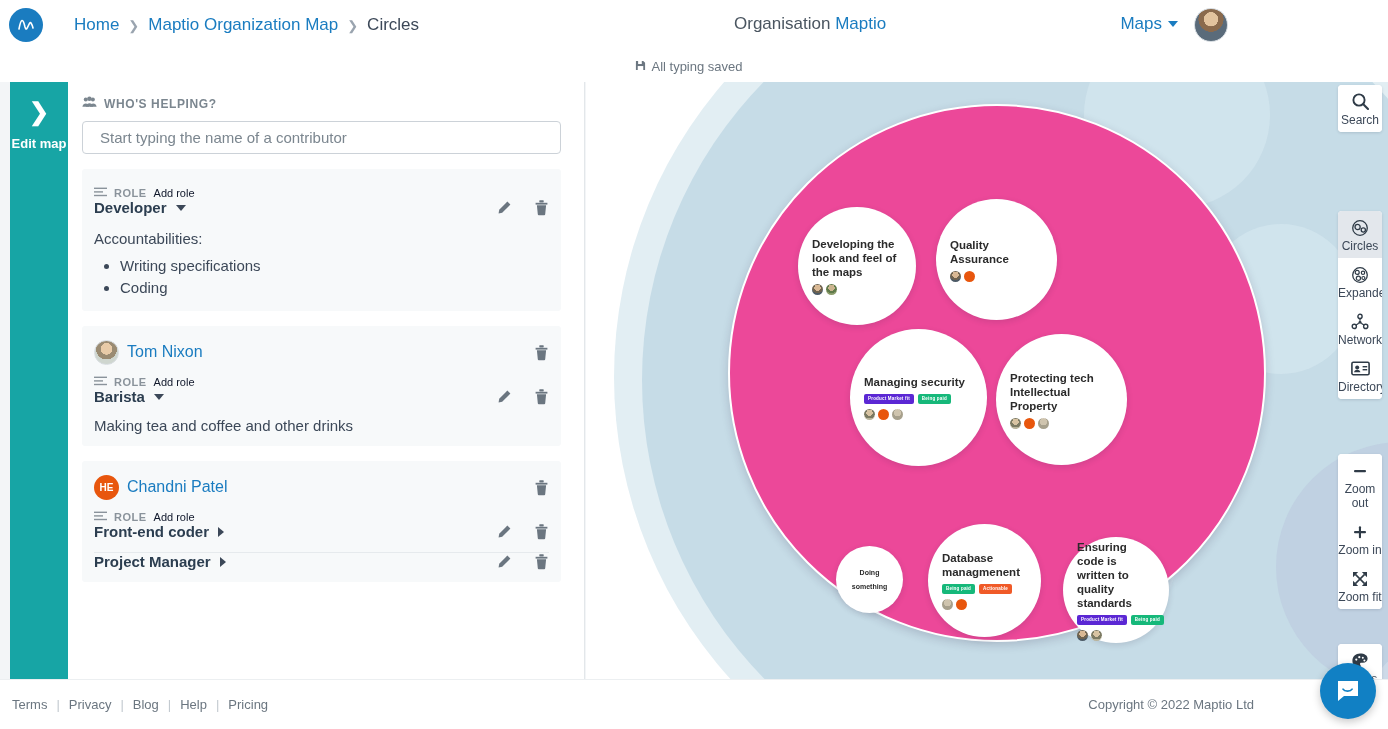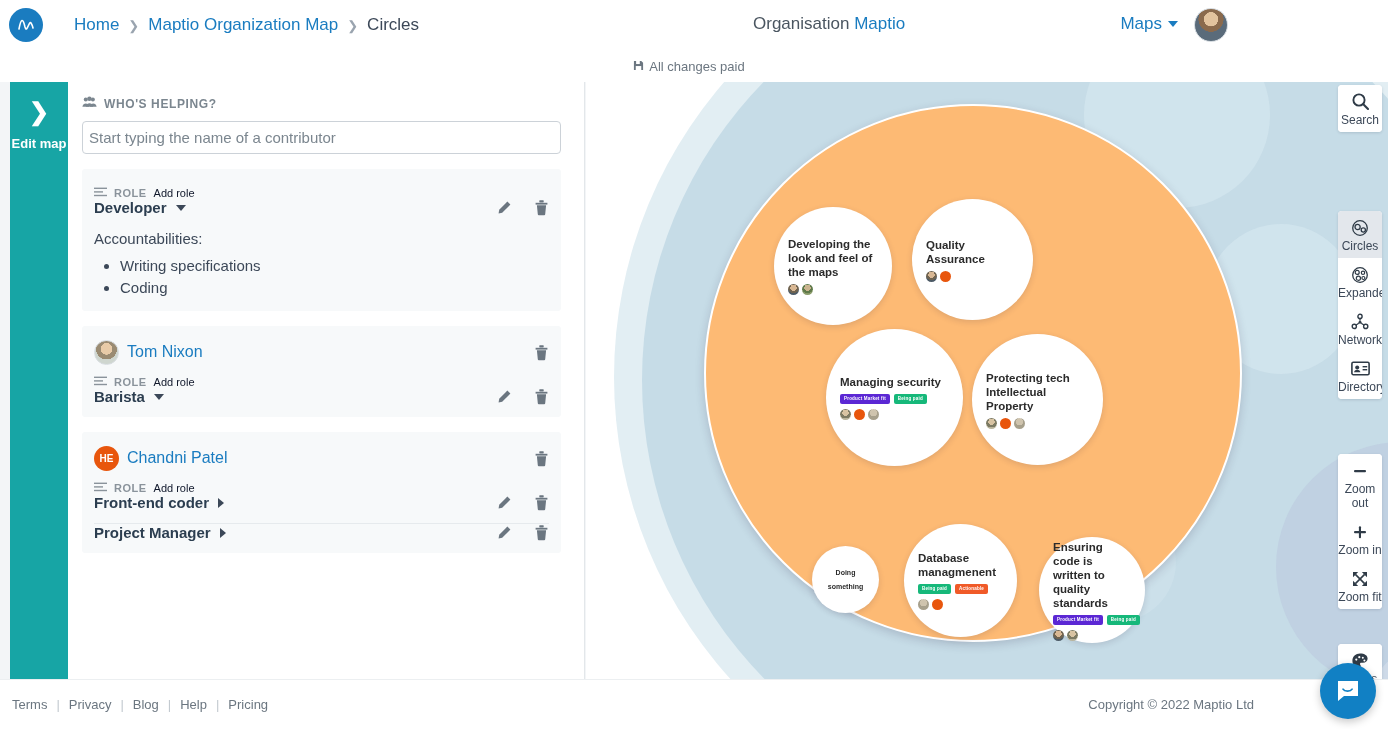--- a/index.html
+++ b/index.html
@@ -24,21 +24,21 @@
   }
   .logo svg { display:block; }
   .breadcrumb {
     margin-left: 31px; font-size: 17px; color: #2c3e50;
     display: flex; align-items: center; gap: 9px; white-space: nowrap;
   }
   .breadcrumb a { color: #1a7cc0; text-decoration: none; cursor: pointer; }
   .breadcrumb .crumb-current { color: #3c4858; }
   .breadcrumb .sep { color: #9aa4af; font-size: 13px; }
   .org-block {
-    position: absolute; left: 753px; top: 14px;
+    position: absolute; left: 734px; top: 14px;
     font-size: 17px; color: #4a5560; white-space: nowrap;
   }
   .org-block .org-name { color: #1a7cc0; cursor: pointer; }
   .maps-menu {
     position: absolute; right: 62px; top: 14px;
     font-size: 17px; color: #1a7cc0; cursor: pointer;
     display: flex; align-items: center; gap: 6px;
   }
   .caret-down {
     width: 0; height: 0; border-left: 5px solid transparent;
@@ -85,21 +85,21 @@
     background: #ffffff; overflow: hidden;
     border-right: 1px solid #e3e7ea;
   }
   .panel-head {
     display: flex; align-items: center; gap: 7px;
     padding: 14px 0 0 14px;
     font-size: 12px; font-weight: bold; color: #7b868f; letter-spacing: .6px;
   }
   .contrib-input {
     display: block; margin: 10px 14px 0 14px; width: 479px; height: 33px;
-    border: 1px solid #ccd2d8; border-radius: 4px; padding: 0 6px;
+    border: 1px solid #ccd2d8; border-radius: 4px; padding: 0 17px;
     font-size: 15px; color: #3c4858; font-family: inherit;
     background: #fff;
   }
   .contrib-input::placeholder { color: #7b868f; }
 
   .person-card {
     margin: 15px 14px 0 14px; width: 479px;
     background: #f7f9fa; border-radius: 3px;
     padding: 10px 12px 12px 12px;
   }
@@ -163,23 +163,23 @@
     width: 852px; height: 852px; border-radius: 50%;
     background: #c6dce7;
   }
   .deco { position: absolute; border-radius: 50%; background: #d7e8f0; opacity: .62; }
   .deco-1 { left: 498px; top: -60px; width: 186px; height: 186px; }
   .deco-2 { left: 620px; top: 142px; width: 150px; height: 150px; }
   .deco-3 { left: 690px; top: 360px; width: 250px; height: 250px; background: #b9c6de; opacity: .5; }
   .deco-4 { left: 470px; top: 420px; width: 120px; height: 120px; opacity:.35; }
 
   .circle-root {
-    position: absolute; left: 118px; top: 22px;
+    position: absolute; left: 142px; top: 22px;
     width: 538px; height: 538px; border-radius: 50%;
-    background: #fdba74; border: 2px solid #ffffff;
+    background: #ec4899; border: 2px solid #ffffff;
     box-shadow: 0 3px 10px rgba(40,30,60,.18);
   }
   .node {
     position: absolute; border-radius: 50%; background: #ffffff;
     box-shadow: 0 2px 6px rgba(40,30,60,.14);
     display: flex; flex-direction: column; justify-content: center;
     cursor: pointer;
   }
   .node-label {
     font-size: 11.5px; font-weight: bold; color: #2b2b2b; line-height: 14px;
@@ -271,21 +271,21 @@
 
 <div class="savebar">
   <div class="savebar-inner">
     <span>
       <svg width="11" height="11" viewBox="0 0 12 12" aria-hidden="true">
         <path d="M1 1h8l2 2v8H1z" fill="#6b7680"></path>
         <rect x="3.4" y="1" width="4" height="3.4" fill="#ffffff"></rect>
         <rect x="3" y="6.6" width="6" height="4.4" fill="#ffffff"></rect>
       </svg>
     </span>
-    <span>All changes paid</span>
+    <span>All typing saved</span>
   </div>
 </div>
 
 <div class="content">
 
   <div class="editmap-rail">
     <div class="editmap-chevron">❯</div>
     <div class="editmap-label">Edit map</div>
   </div>
 
@@ -381,20 +381,21 @@
             </span>
             <span class="trash-sm">
               <svg width="15" height="17" viewBox="0 0 15 17" aria-hidden="true">
                 <rect x="1.6" y="3.8" width="11.8" height="1.8" fill="#6b7680"></rect>
                 <rect x="5.3" y="1.2" width="4.4" height="2.2" rx="0.6" fill="#6b7680"></rect>
                 <path d="M2.9 6.2h9.2l-.9 9.1a1 1 0 0 1-1 .9H4.8a1 1 0 0 1-1-.9z" fill="#6b7680"></path>
               </svg>
             </span>
           </span>
         </div>
+        <div class="role-desc">Making tea and coffee and other drinks</div>
       </div>
     </div>
 
     <div class="person-card">
       <div class="person-row">
         <div class="person-av av-initials">HE</div>
         <span class="person-name">Chandni Patel</span>
         <span class="trash">
           <svg width="15" height="17" viewBox="0 0 15 17" aria-hidden="true">
             <rect x="1.6" y="3.8" width="11.8" height="1.8" fill="#6b7680"></rect>

